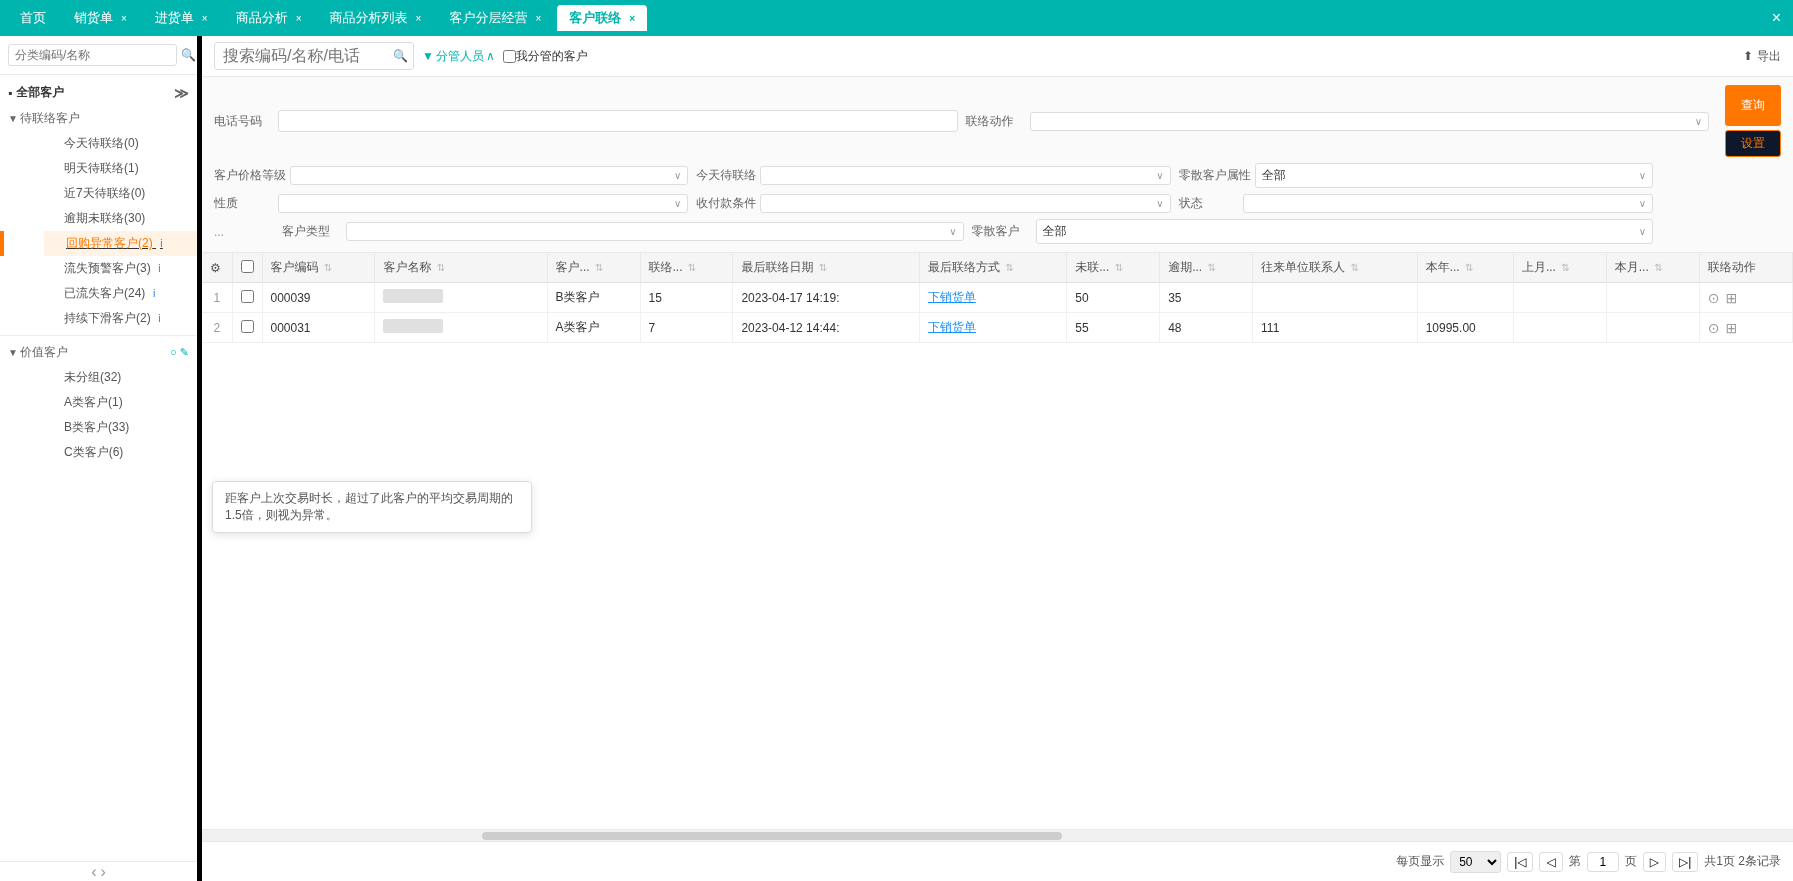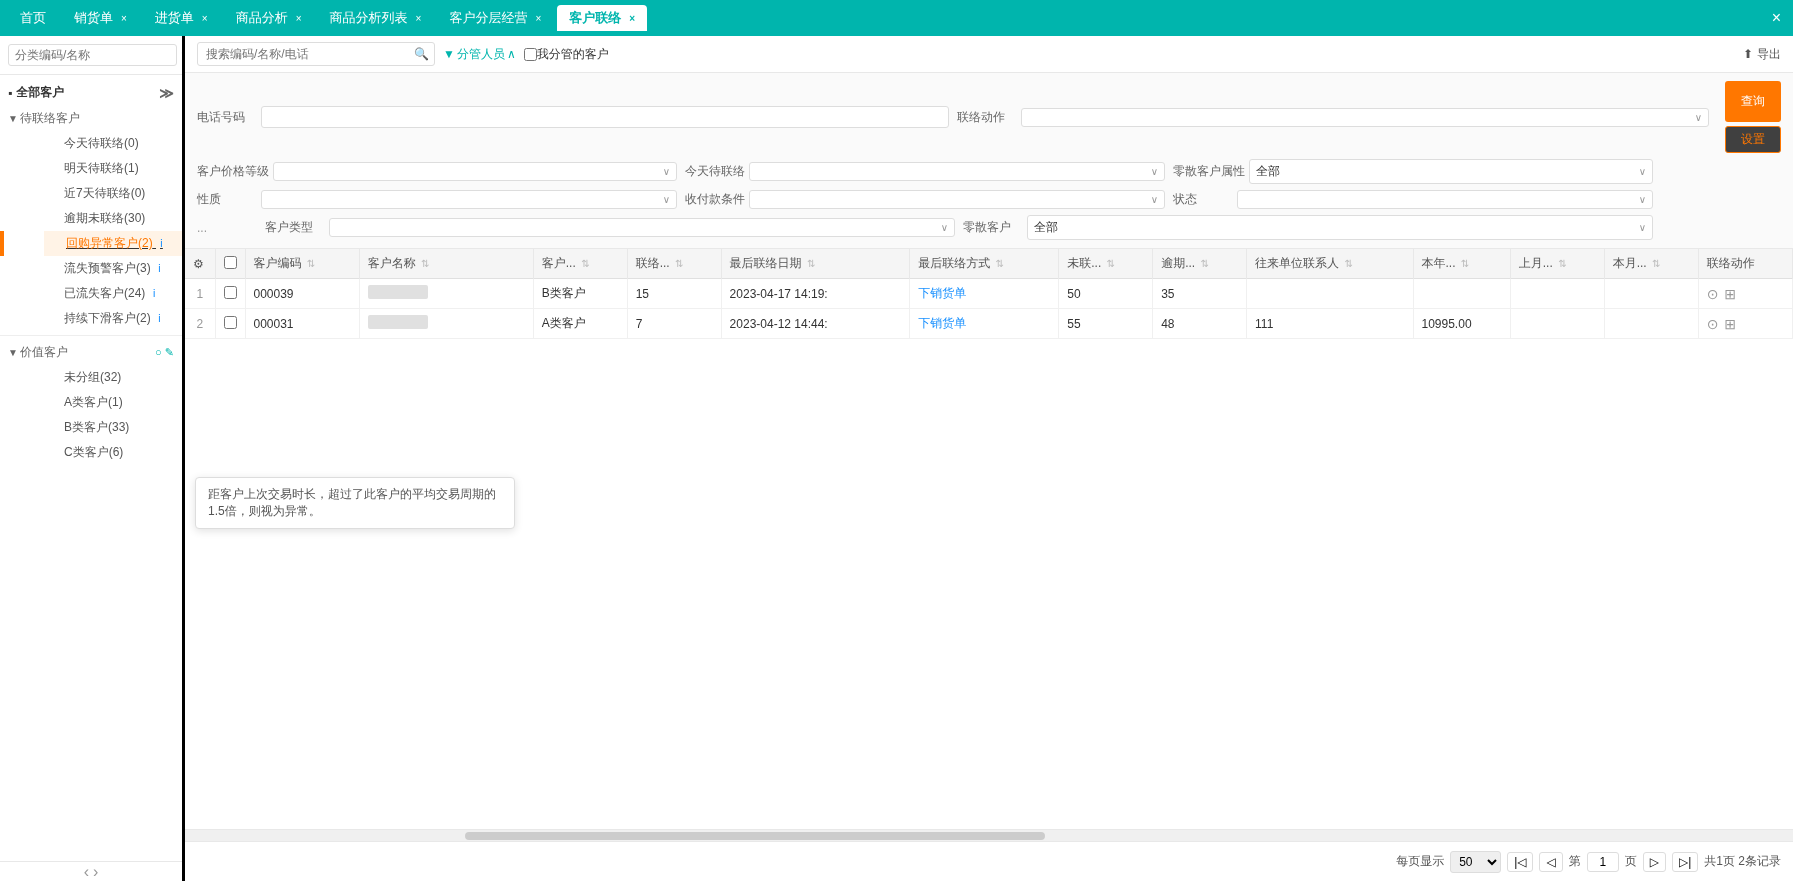--- a/index.html
+++ b/index.html
@@ -39,23 +39,23 @@
     }
 
     
     .main-layout {
       display: flex;
       height: calc(881px - 36px);
     }
 
     
     .sidebar {
-      width: 185px;
-      background: #fff;
-      border-right: 3px solid #000000;
+      width: 202px;
+      background: #fff;
+      border-right: 5px solid #000000;
       display: flex;
       flex-direction: column;
       overflow: hidden;
       flex-shrink: 0;
     }
     .sidebar-search {
       padding: 8px;
       border-bottom: 1px solid #e8e8e8;
       display: flex;
       align-items: center;
@@ -131,25 +131,25 @@
       align-items: center;
       gap: 8px;
       background: #fff;
     }
     .filter-search-wrap {
       position: relative;
       display: flex;
       align-items: center;
     }
     .filter-search-wrap input {
-      width: 238px;
+      width: 200px;
       border: 1px solid #ddd;
       border-radius: 3px;
       padding: 4px 28px 4px 8px;
-      font-size: 12px;
+      font-size: 16px;
       outline: none;
     }
     .filter-search-wrap .si {
       position: absolute;
       right: 6px;
       color: #999;
     }
     .more-conditions {
       color: #00b5ad;
       cursor: pointer;
@@ -227,21 +227,21 @@
       background: #ff7700;
       color: #fff;
       border: none;
       border-radius: 3px;
       padding: 12px 16px;
       font-size: 12px;
       cursor: pointer;
       white-space: nowrap;
     }
     .settings-btn {
-      background: #404040;
+      background: #0f172a;
       color: #ff7700;
       border: 1px solid #ff7700;
       border-radius: 3px;
       padding: 4px 4px;
       font-size: 12px;
       cursor: pointer;
       white-space: nowrap;
     }
     .btn-group-right {
       display: flex;
@@ -278,21 +278,21 @@
     tbody tr {
       border-bottom: 1px solid #f0f0f0;
       background: #fff;
     }
     tbody td {
       padding: 6px 8px;
       border-right: 1px solid #f0f0f0;
       white-space: nowrap;
       color: #333;
     }
-    .link-text { color: #1890ff; cursor: pointer; }
+    .link-text { color: #1890ff; cursor: pointer; text-decoration: underline; }
     .row-num { color: #999; text-align: center; }
     .action-icons { display: flex; gap: 6px; color: #999; }
     .action-icon { cursor: pointer; font-size: 14px; }
 
     
     .pagination {
       height: 40px;
       border-top: 1px solid #e8e8e8;
       display: flex;
       align-items: center;

